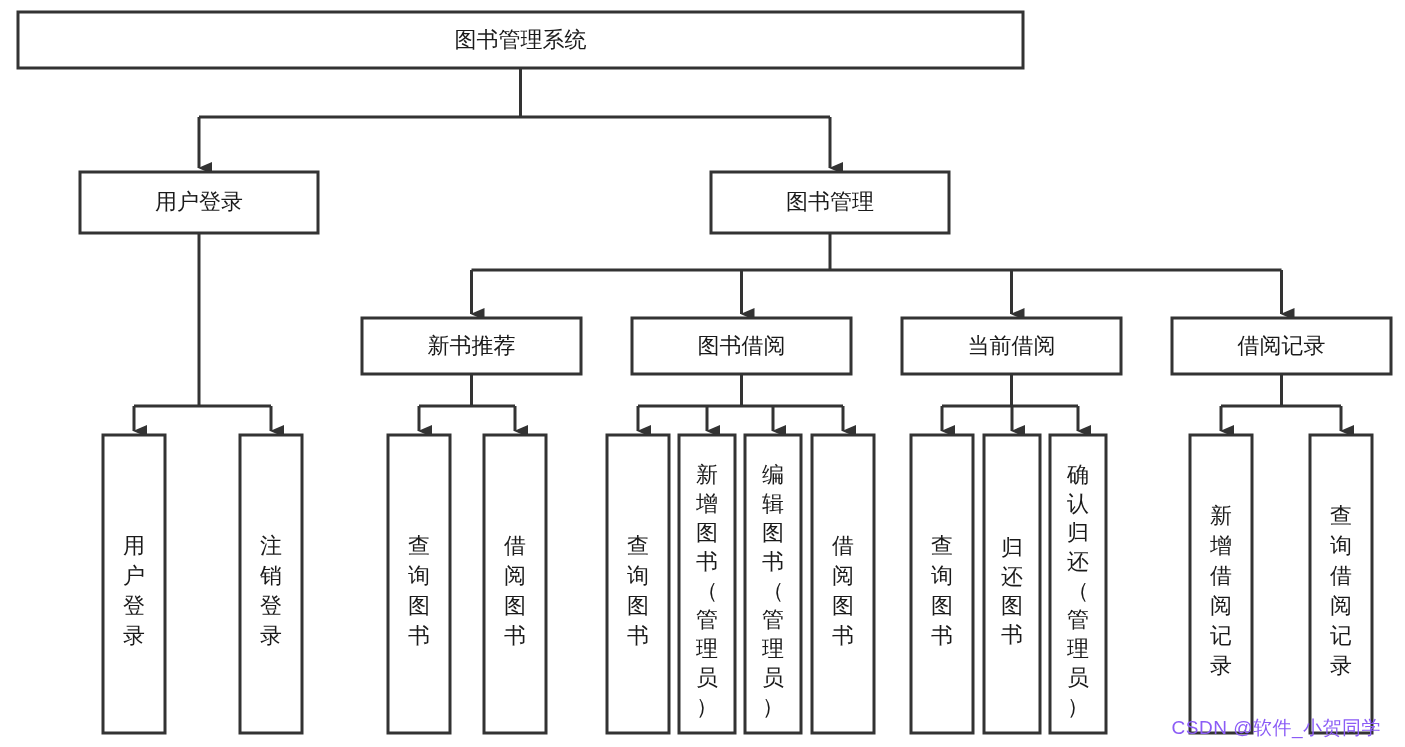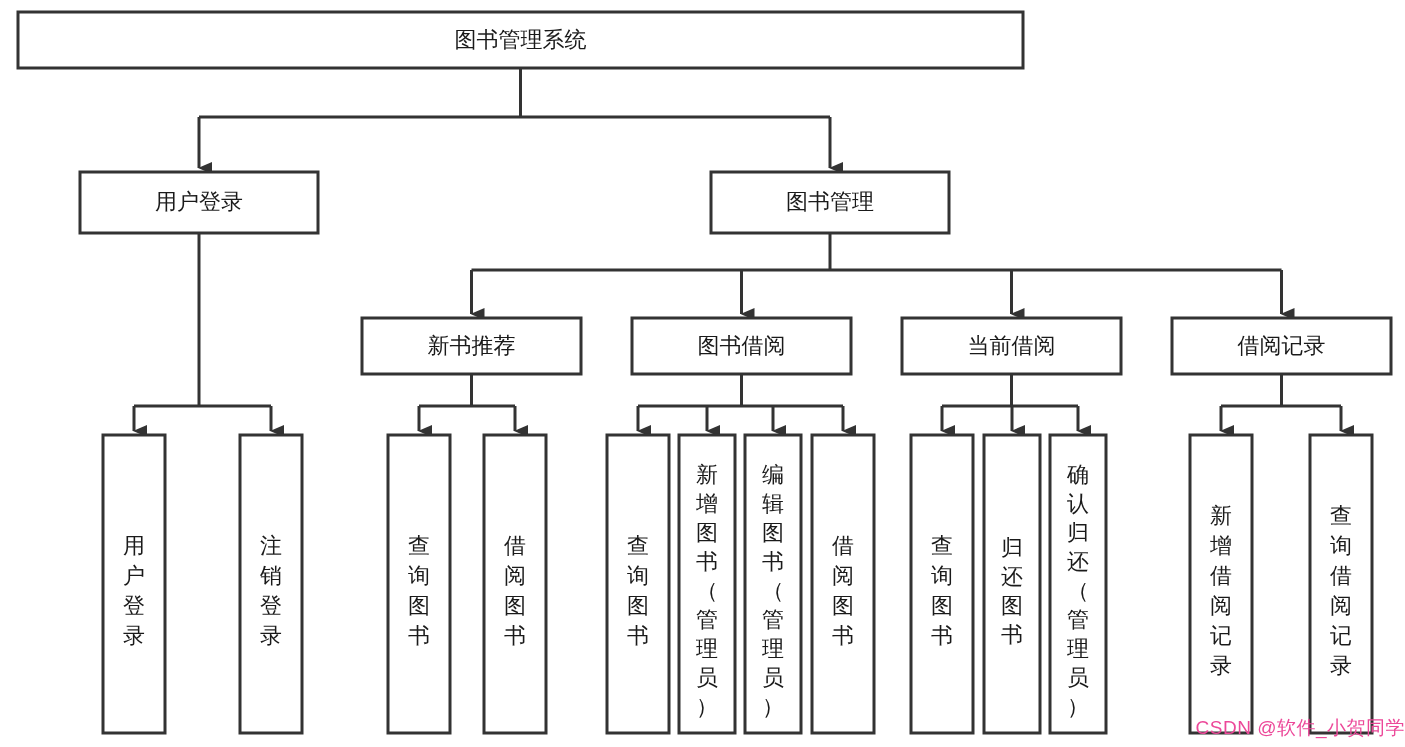--- a/index.html
+++ b/index.html
@@ -42,25 +42,25 @@
     stroke: #333333;
     stroke-width: 3;
     fill: none;
   }
   .arrow-head {
     fill: #333333;
     stroke: none;
   }
   .watermark {
     position: absolute;
-    right: 0;
+    right: 24px;
     bottom: 6px;
     font-family: "Liberation Sans", "DejaVu Sans", sans-serif;
     font-size: 19px;
-    color: #ec4899;
+    color: #8b5cf6;
     white-space: nowrap;
     letter-spacing: 0.5px;
   }
 </style>
 </head>
 <body>
 
 <div id="diagram-root">
   <svg class="tree-canvas" viewBox="0 0 1405 747" xmlns="http://www.w3.org/2000/svg">
     <defs>

